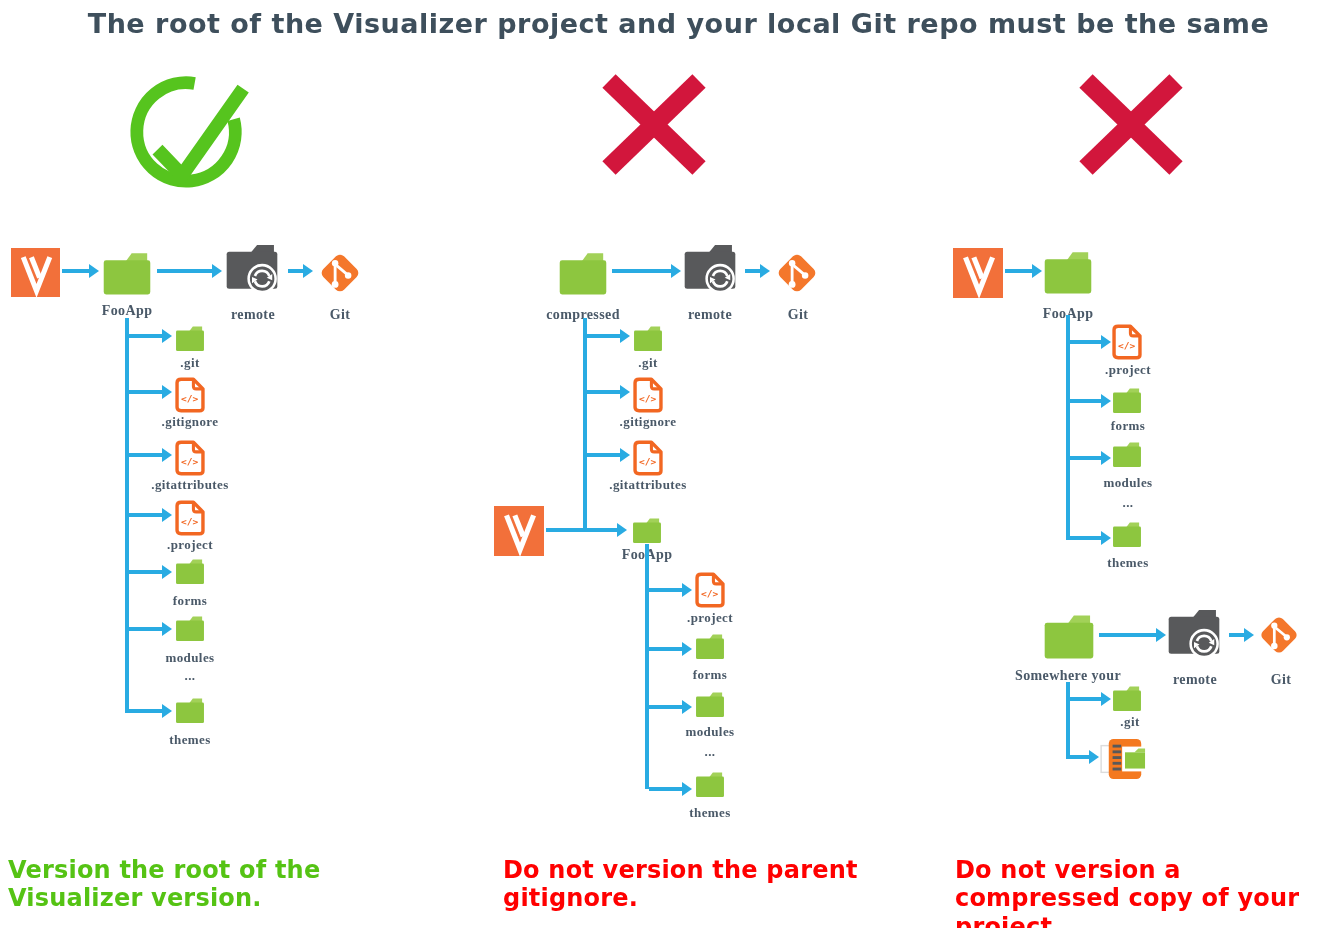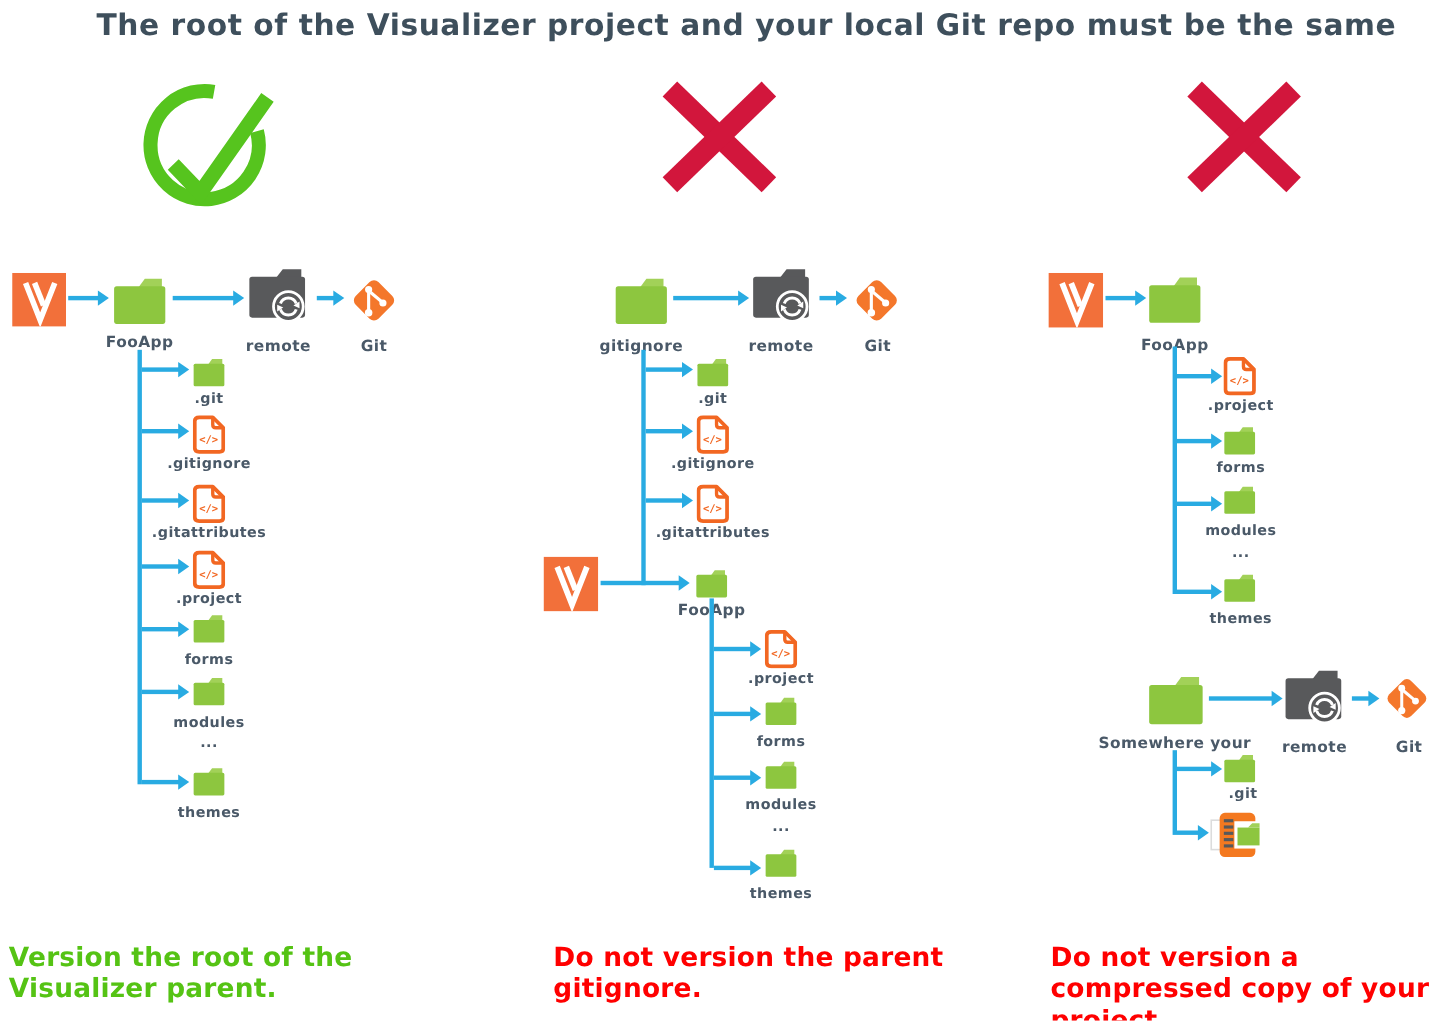--- a/index.html
+++ b/index.html
@@ -13,21 +13,21 @@
           font-family:"DejaVu Sans", sans-serif;overflow:hidden;}
   .title{position:absolute;left:0;right:0;top:8px;text-align:center;
          font-size:27px;font-weight:bold;color:var(--title);letter-spacing:0.5px;margin-left:35px;}
   .ar{position:absolute;height:4px;background:var(--arrow);}
   .ar::after{content:"";position:absolute;right:-9px;top:-5px;width:0;height:0;
              border-left:10px solid var(--arrow);
              border-top:7px solid transparent;border-bottom:7px solid transparent;}
   .vl{position:absolute;width:4px;background:var(--arrow);}
   .icon{position:absolute;display:block;}
   .lbl{position:absolute;transform:translateX(-50%);font-size:13px;font-weight:bold;
-       color:var(--slate);white-space:nowrap;letter-spacing:0.4px;}
+       color:var(--slate);white-space:nowrap;letter-spacing:0.4px;font-family:Liberation Serif, serif;}
   .lbl.big{font-size:14px;}
   .caption{position:absolute;font-size:24px;font-weight:bold;line-height:1.18;letter-spacing:0.2px;}
   .caption.good{color:var(--cap-green);}
   .caption.bad{color:var(--cap-red);}
   svg text{font-family:"DejaVu Sans Mono", monospace;}
 </style>
 </head>
 <body>
 
 <svg width="0" height="0" style="position:absolute" aria-hidden="true">
@@ -144,30 +144,30 @@
       <use href="#sym-folder"></use>
     </svg>
   <div class="lbl" style="left:190px;top:650px">modules</div>
   <div class="lbl" style="left:190px;top:668px">...</div>
   <div class="ar" style="left:129px;top:709px;width:34px"></div>
   <svg class="icon" style="left:175px;top:697px;width:30px;height:27px">
       <use href="#sym-folder"></use>
     </svg>
   <div class="lbl" style="left:190px;top:732px">themes</div>
 
-  <div class="caption good" style="left:8px;top:856px;width:320px">Version the root of the Visualizer parent.</div>
+  <div class="caption good" style="left:8px;top:856px;width:320px">Version the root of the Visualizer version.</div>
 
   <svg class="icon" style="left:601px;top:73px;width:106px;height:103px">
       <use href="#sym-x"></use>
     </svg>
 
   <svg class="icon" style="left:558px;top:251px;width:50px;height:45px">
       <use href="#sym-folder"></use>
     </svg>
-  <div class="lbl big" style="left:583px;top:307px">gitignore</div>
+  <div class="lbl big" style="left:583px;top:307px">compressed</div>
   <div class="ar" style="left:612px;top:269px;width:60px"></div>
   <svg class="icon" style="left:683px;top:243px;width:54px;height:51px">
       <use href="#sym-remote"></use>
     </svg>
   <div class="lbl big" style="left:710px;top:307px">remote</div>
   <div class="ar" style="left:745px;top:269px;width:16px"></div>
   <svg class="icon" style="left:771px;top:247px;width:52px;height:52px">
       <use href="#sym-git"></use>
     </svg>
   <div class="lbl big" style="left:798px;top:307px">Git</div>

